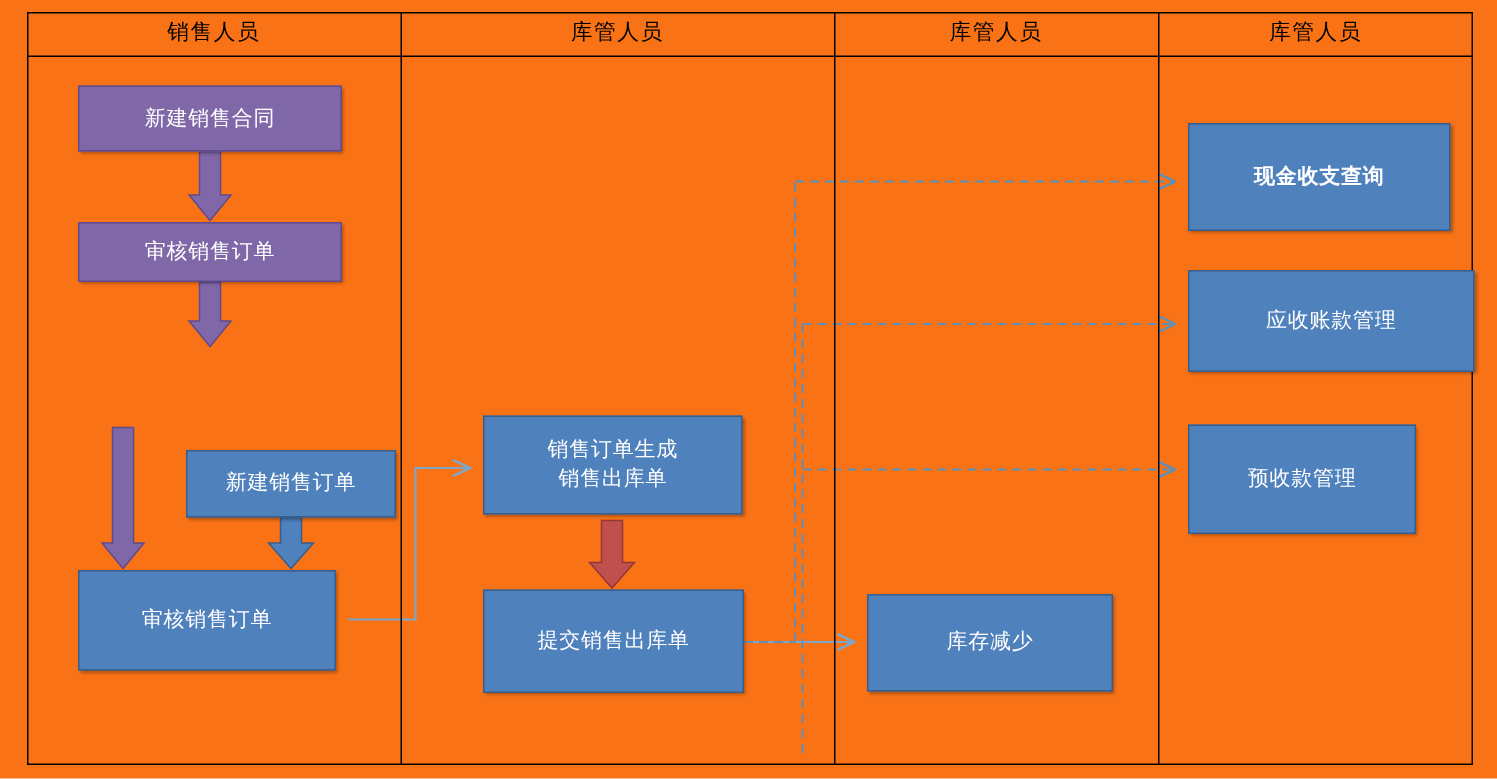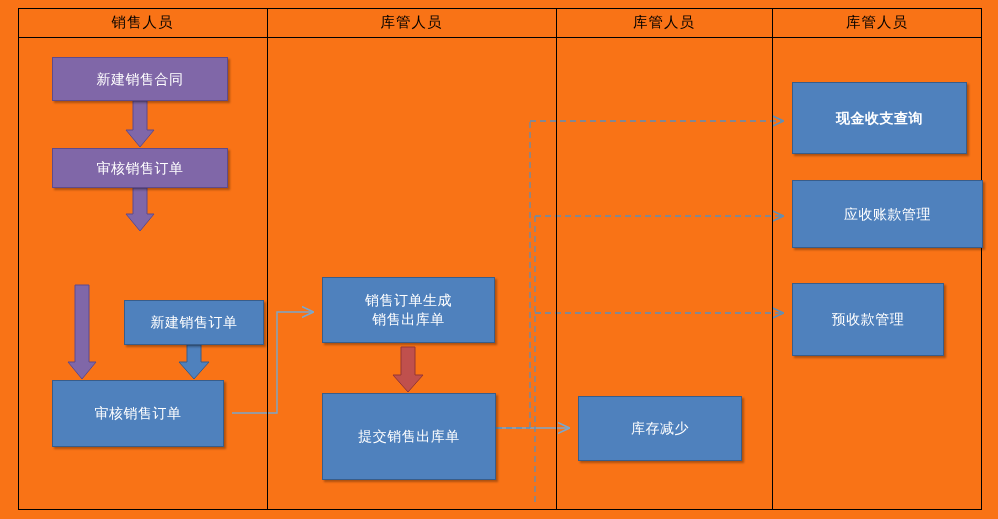--- a/index.html
+++ b/index.html
@@ -106,21 +106,21 @@
       <span>新建销售订单</span>
     </div>
   <div class="node blue" style="left:52px;top:380px;width:172px;height:67px;justify-content:center;">
       <span>审核销售订单</span>
     </div>
 
   <div class="node blue" style="left:322px;top:277px;width:173px;height:66px;">
       <span>销售订单生成
 销售出库单</span>
     </div>
-  <div class="node blue" style="left:322px;top:393px;width:174px;height:87px;">
+  <div class="node blue" style="left:322px;top:393px;width:174px;height:69px;">
       <span>提交销售出库单</span>
     </div>
 
   <div class="node blue" style="left:578px;top:396px;width:164px;height:65px;">
       <span>库存减少</span>
     </div>
 
   <div class="node blue" style="left:792px;top:82px;width:175px;height:72px;font-weight:bold;">
       <span>现金收支查询</span>
     </div>

